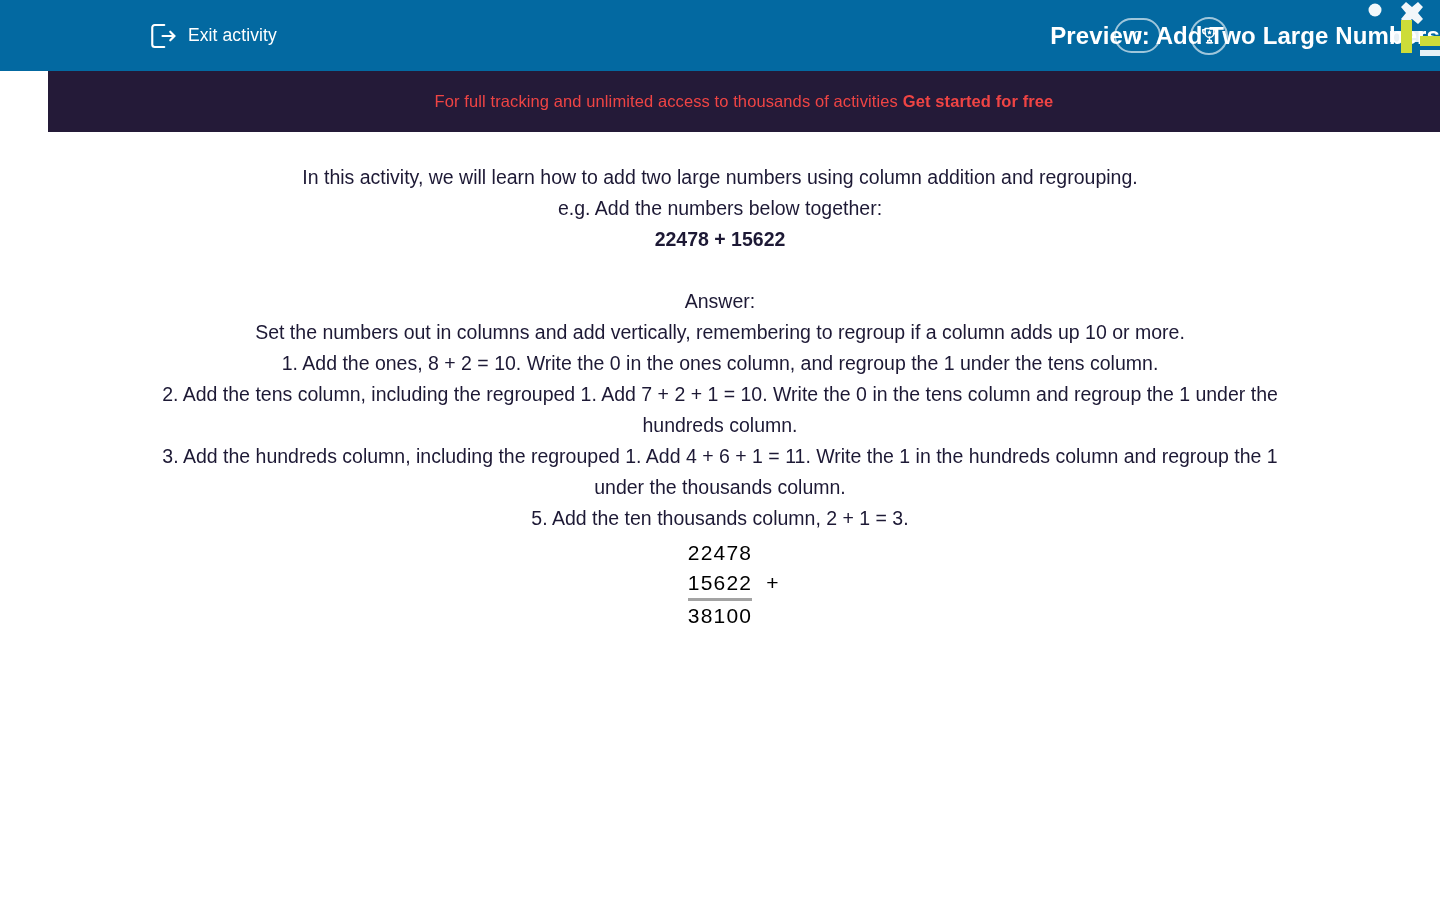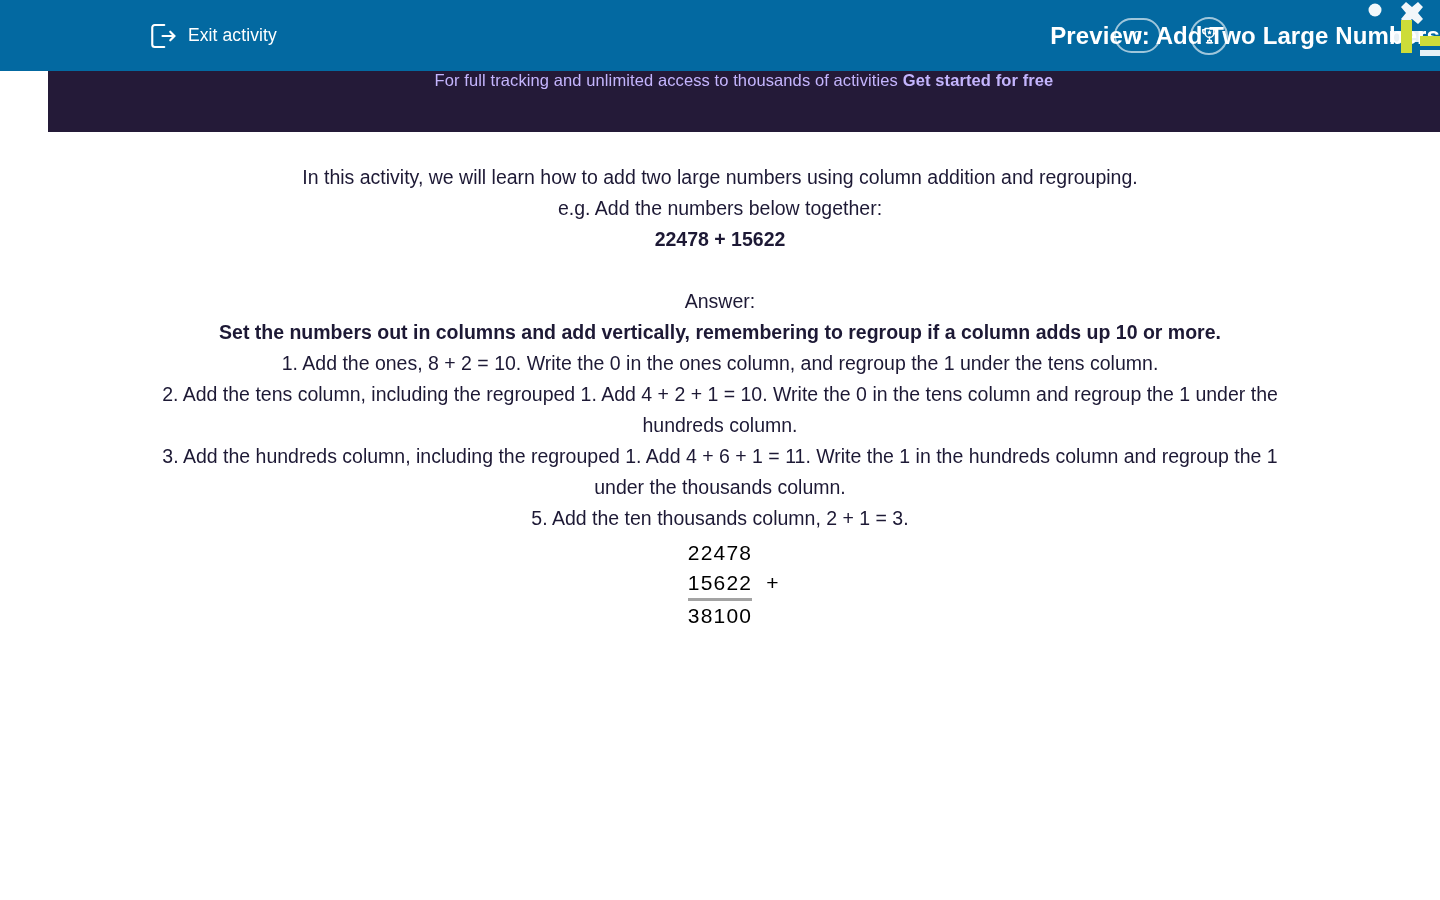--- a/index.html
+++ b/index.html
@@ -102,22 +102,23 @@
     width: 80px;
     height: 56px;
     pointer-events: none;
   }
 
   
   .promo-banner {
     height: 61px;
     background: #241a38;
     display: flex;
-    justify-content: center;
-    color: #c4b5fd;
+    align-items: center;
+    justify-content: center;
+    color: #ef4444;
     font-size: 16.5px;
     letter-spacing: 0.1px;
     margin-left: 48px;
   }
   .promo-banner .cta {
     font-weight: 700;
     margin-left: 5px;
     cursor: pointer;
   }
 
@@ -142,21 +143,21 @@
   .intro { margin-bottom: 31px; }
 
   .eg-line { font-weight: 400; }
 
   .eg-sum { font-weight: 700; }
 
   .spacer-sm { height: 31px; }
 
   .answer-head { font-weight: 400; }
 
-  .answer-body { margin-bottom: 31px; font-weight: bold; }
+  .answer-body { margin-bottom: 31px; }
 
   .step { margin-bottom: 31px; }
 
   
   .column-sum {
     margin-top: 4px;
     display: flex;
     justify-content: center;
   }
 
@@ -249,21 +250,21 @@
 
     <p class="eg-line">e.g. Add the numbers below together:</p>
     <p class="eg-sum">22478 + 15622</p>
 
     <div class="spacer-sm"></div>
 
     <p class="answer-head">Answer:</p>
     <p class="answer-body">Set the numbers out in columns and add vertically, remembering to regroup if a column adds up 10 or more.</p>
 
     <p class="step">1. Add the ones, 8 + 2 = 10. Write the 0 in the ones column, and regroup the 1 under the tens column.</p>
-    <p class="step">2. Add the tens column, including the regrouped 1. Add 4 + 2 + 1 = 10. Write the 0 in the tens column and regroup the 1 under the hundreds column.</p>
+    <p class="step">2. Add the tens column, including the regrouped 1. Add 7 + 2 + 1 = 10. Write the 0 in the tens column and regroup the 1 under the hundreds column.</p>
     <p class="step">3. Add the hundreds column, including the regrouped 1. Add 4 + 6 + 1 = 11. Write the 1 in the hundreds column and regroup the 1 under the thousands column.</p>
     <p class="step">5. Add the ten thousands column, 2 + 1 = 3.</p>
 
     <div class="column-sum">
       <div class="sum-grid">
         <div class="sum-row addend1">22478</div>
         <div class="sum-row addend2">
           <span>15622</span>
           <span class="plus-sign">+</span>
         </div>

